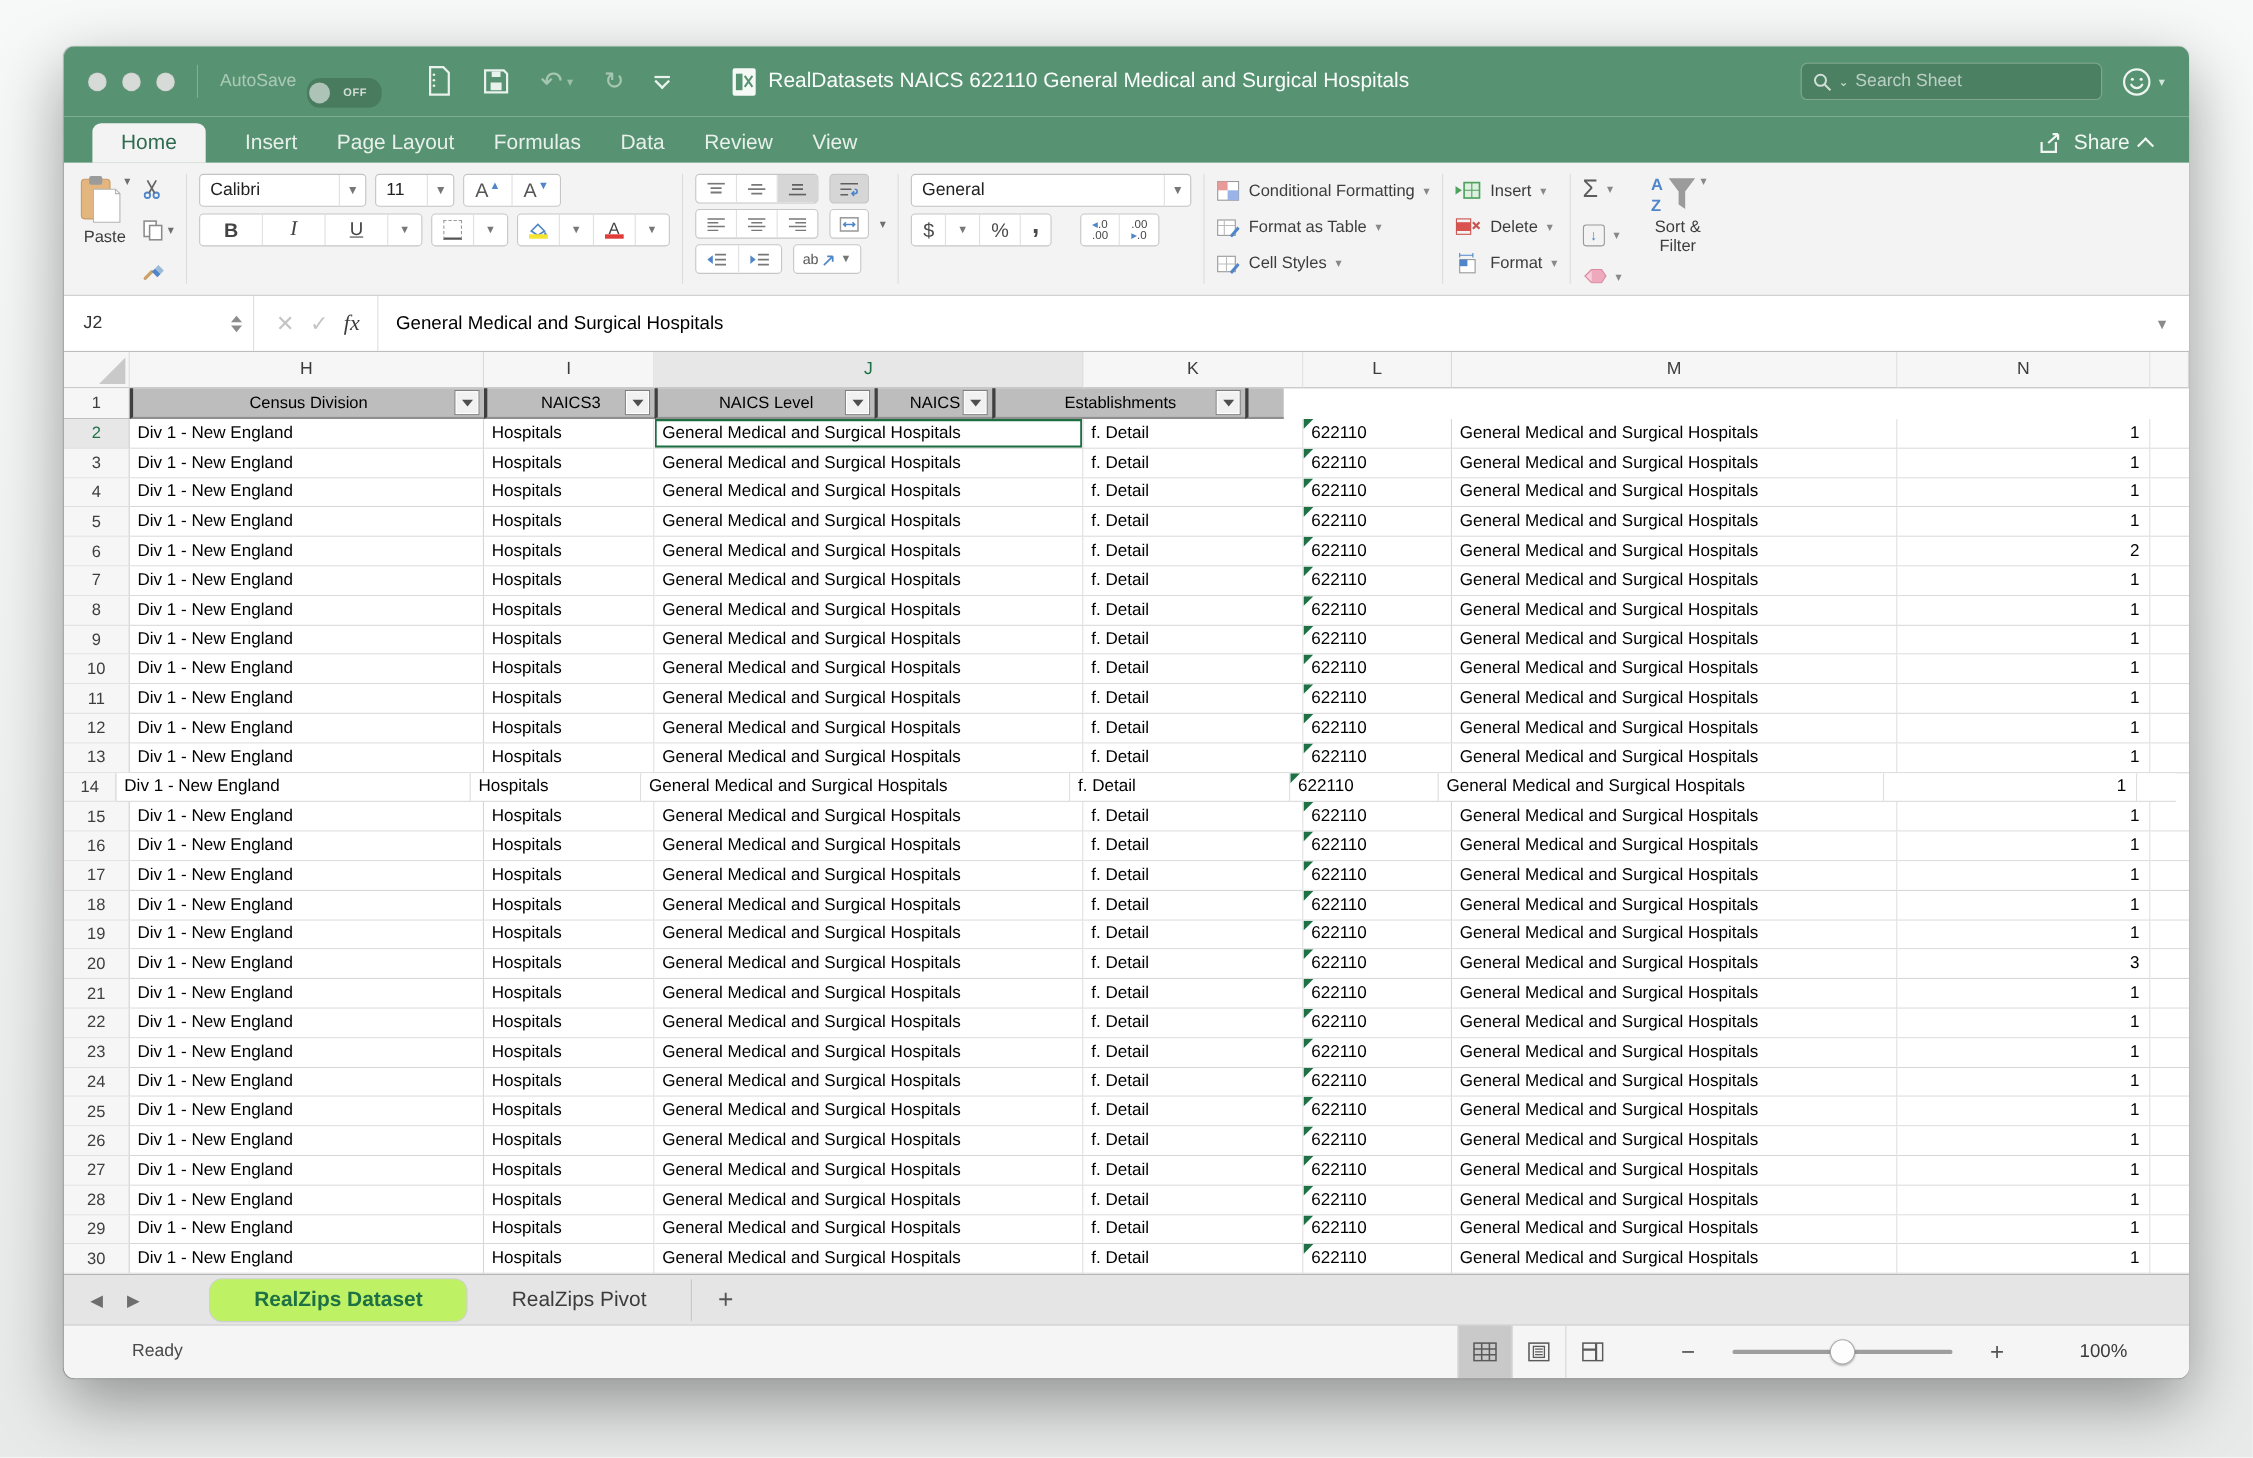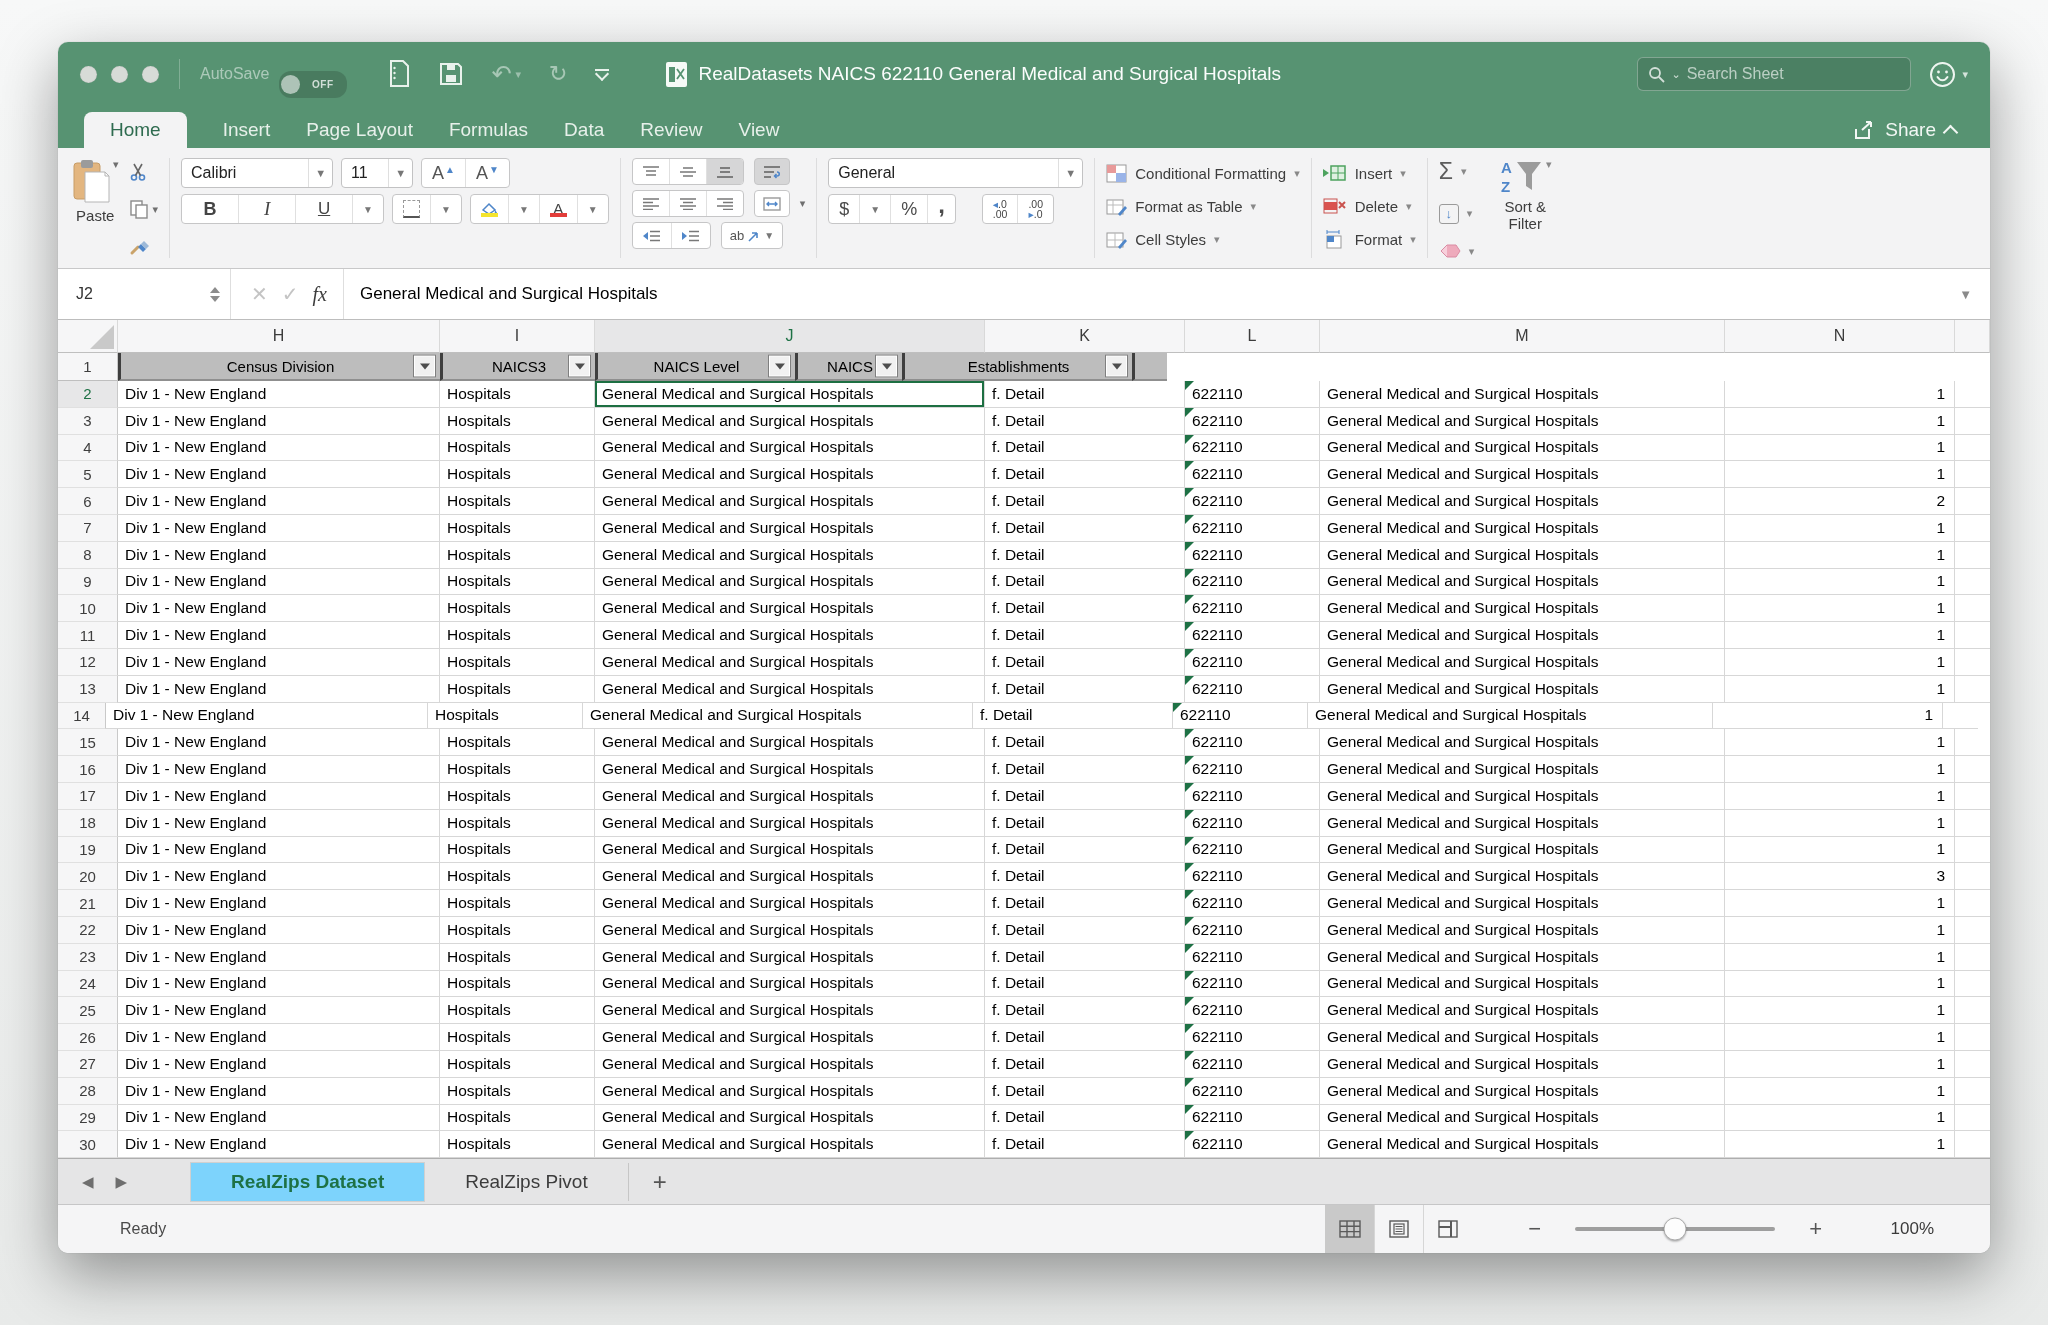--- a/index.html
+++ b/index.html
@@ -119,21 +119,21 @@
             display:flex;align-items:center;padding-left:7px;font-size:15.5px;color:#000;white-space:nowrap;overflow:hidden;}
   .drow .dc.num{justify-content:flex-end;padding-right:9px;padding-left:0;}
   .drow .dc.active{box-shadow:inset 0 0 0 2px #1d6f42;z-index:2;}
   .err-tri{position:absolute;left:0;top:0;width:0;height:0;border-top:9px solid #1e7145;border-right:9px solid transparent;}
   .dc .ct{position:relative;}
 
   
   .sheettabs{height:46px;background:#e5e5e6;border-top:1px solid #aeaeae;display:flex;align-items:center;flex:none;box-sizing:border-box;}
   .navarrows{display:flex;gap:22px;margin:0 28px 0 24px;color:#6e6e6e;font-size:15px;}
   .stab{height:38px;display:flex;align-items:center;padding:0 40px;font-size:19px;color:#3c3c3c;border-right:1px solid #c6c6c6;}
-  .stab.active{background:#7dd3fc;border-radius:0;color:#1e7145;font-weight:bold;border-right:none;margin-right:1px;box-shadow:0 0 0 1px #d0d0d0;justify-content:flex-end;}
+  .stab.active{background:#bef264;border-radius:11px;color:#1e7145;font-weight:bold;border-right:none;margin-right:1px;box-shadow:0 0 0 1px #d0d0d0;justify-content:flex-end;}
   .addtab{font-size:24px;color:#555;padding:0 24px;}
 
   
   .statusbar{height:49px;background:#f5f5f6;border-top:1px solid #c6c6c7;display:flex;align-items:center;flex:none;box-sizing:border-box;}
   .ready{font-size:16px;color:#4a4a4a;margin-left:62px;}
   .sb-right{margin-left:auto;display:flex;align-items:center;height:100%;}
   .sb-div{width:1px;height:100%;background:#c9c9c9;}
   .viewbtn{width:48px;height:100%;display:flex;align-items:center;justify-content:center;color:#5a5a5a;border-right:1px solid #d6d6d6;}
   .viewbtn.sel{background:#c9c9c9;}
   .zoomctl{display:flex;align-items:center;gap:0;}

